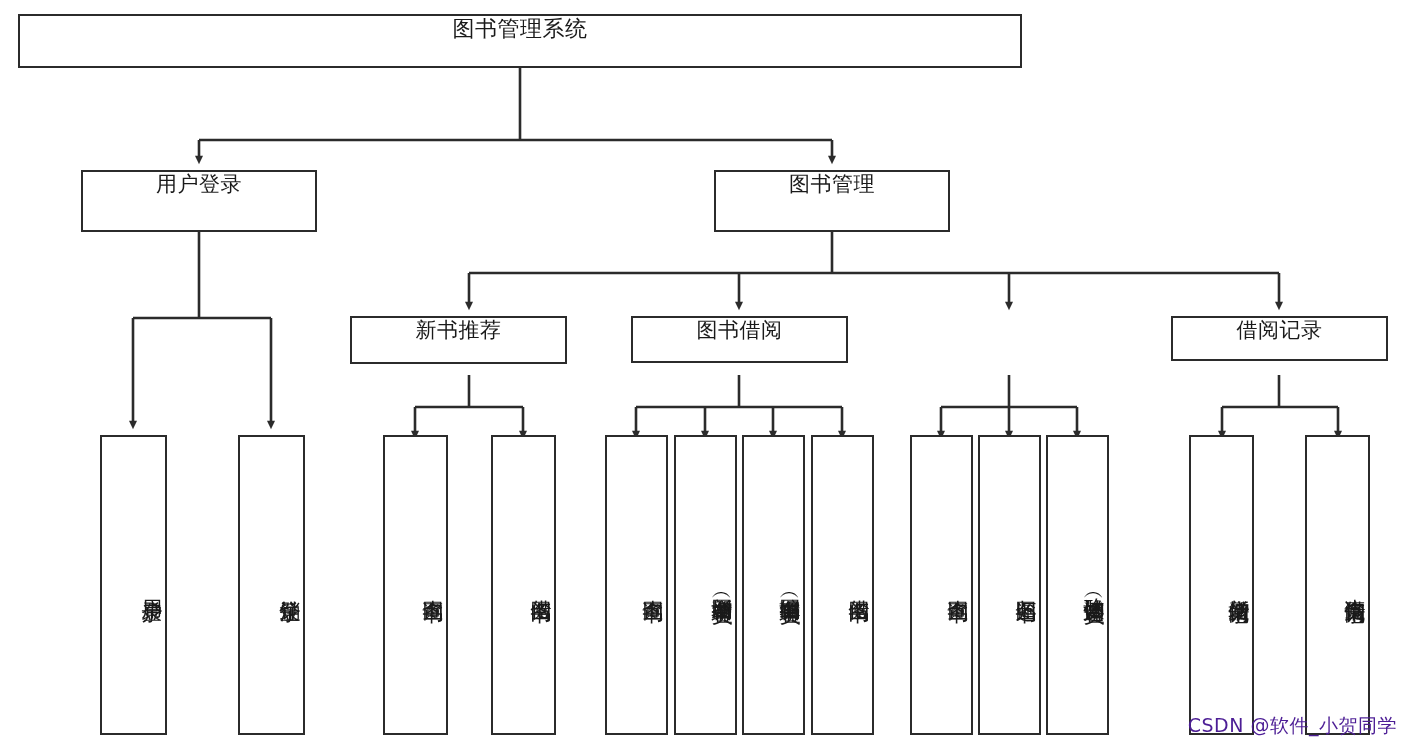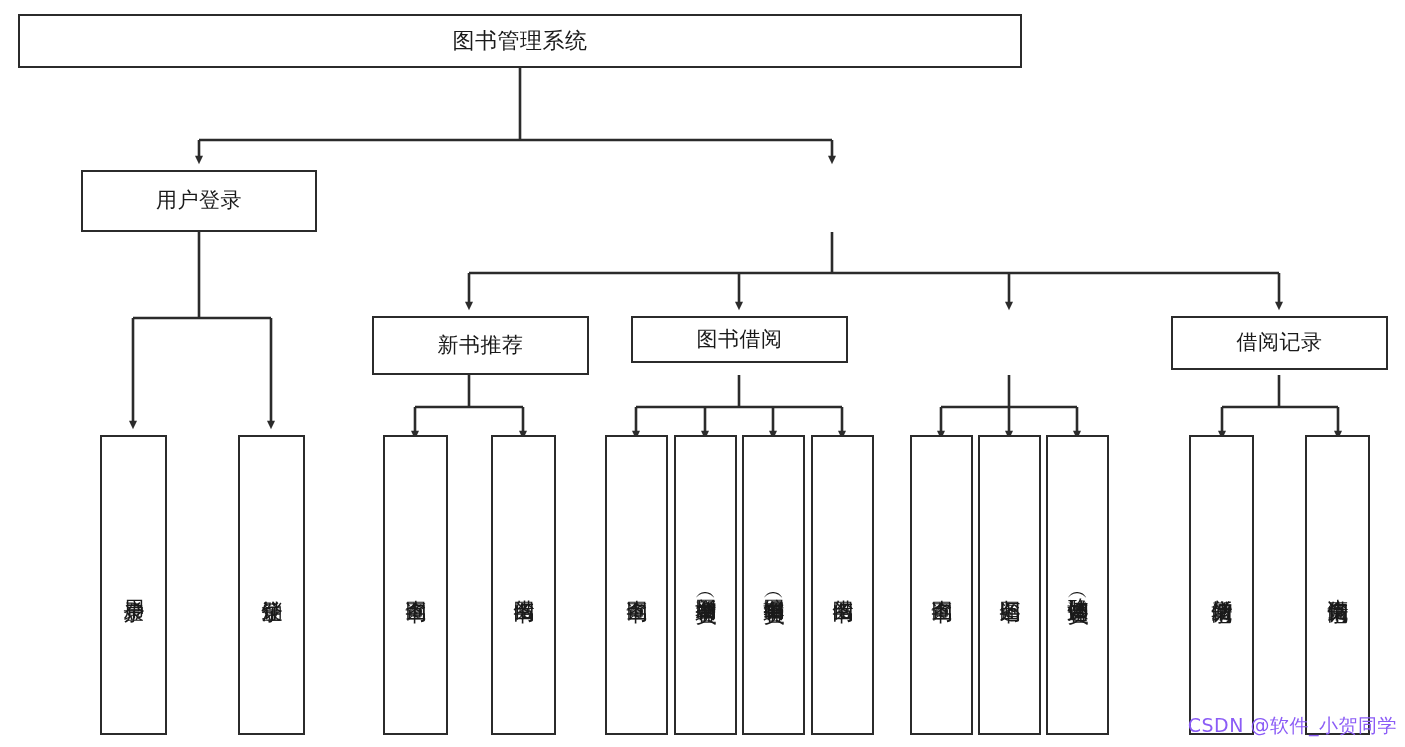--- a/index.html
+++ b/index.html
@@ -25,21 +25,21 @@
     width: 1405px;
     height: 747px;
     pointer-events: none;
   }
   .node {
     position: absolute;
     box-sizing: border-box;
     border: 2.5px solid #2b2b2b;
     background: #ffffff;
     display: flex;
-    align-items: center;
+    align-items: flex-start;
     justify-content: center;
     color: #1a1a1a;
   }
   .node-h {
     font-size: 21px;
     line-height: 1.2;
     letter-spacing: 0.5px;
     text-align: center;
   }
   .node-root {
@@ -56,21 +56,21 @@
   }
   .node-v .vtext {
     writing-mode: vertical-rl;
     text-orientation: upright;
   }
   #watermark {
     position: absolute;
     right: 8px;
     bottom: 8px;
     font-size: 19px;
-    color: #8b5cf6;
+    color: #4c1d95;
     letter-spacing: 0.5px;
     white-space: nowrap;
     font-family: "DejaVu Sans", "Liberation Sans", sans-serif;
   }
 </style>
 </head>
 <body>
 
 <div id="canvas">
 
@@ -124,28 +124,31 @@
     </g>
   </svg>
 
   <div class="node node-h node-root" style="left:18px; top:14px; width:1004px; height:54px;">
     <span>图书管理系统</span>
   </div>
 
   <div class="node node-h" style="left:81px; top:170px; width:236px; height:62px;">
     <span>用户登录</span>
   </div>
+  <div class="node node-h" style="left:714px; top:170px; width:236px; height:62px;">
+    <span>图书管理</span>
+  </div>
 
-  <div class="node node-h" style="left:372px; top:316px; width:217px; height:59px;">
+  <div class="node node-h" style="left:350px; top:316px; width:217px; height:48px;">
     <span>新书推荐</span>
   </div>
   <div class="node node-h" style="left:631px; top:316px; width:217px; height:47px;">
     <span>图书借阅</span>
   </div>
-  <div class="node node-h" style="left:1171px; top:316px; width:217px; height:54px;">
+  <div class="node node-h" style="left:1171px; top:316px; width:217px; height:45px;">
     <span>借阅记录</span>
   </div>
 
   <div class="node node-v" style="left:100px; top:435px; width:67px; height:300px;">
     <span class="vtext">用户登录</span>
   </div>
   <div class="node node-v" style="left:238px; top:435px; width:67px; height:300px;">
     <span class="vtext">注销登录</span>
   </div>
 

